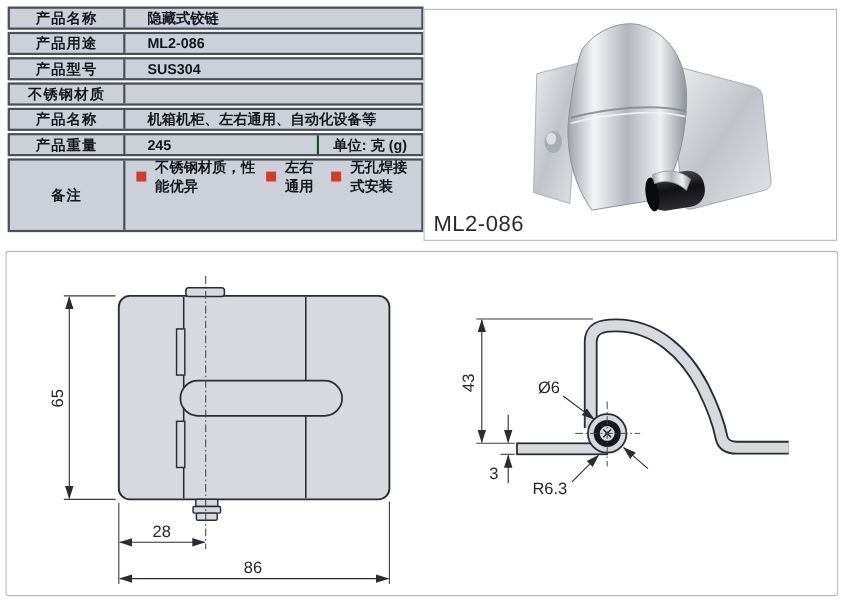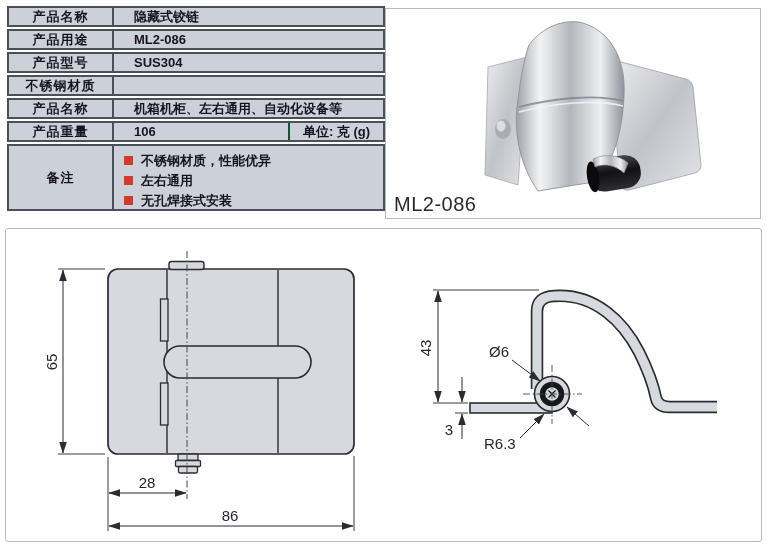--- a/index.html
+++ b/index.html
@@ -18,21 +18,21 @@
   .spec-row .lbl{
     box-sizing:border-box;width:105px;border-right:2px solid #4b4f58;
     display:flex;align-items:center;justify-content:center;letter-spacing:1px;
   }
   .spec-row .val{flex:1;display:flex;align-items:center;padding-left:20px}
   .spec-row .unit{
     box-sizing:border-box;width:95px;border-left:2px solid #14532d;
     display:flex;align-items:center;justify-content:center;
   }
   .spec-row.remarks{height:67px}
-  .remark-list{flex:1;display:flex;flex-direction:column;padding:8px 0 0 10px;gap:7px}
+  .remark-list{flex:1;display:flex;padding:8px 0 0 10px;gap:7px}
   .remark-item{display:flex;align-items:center;gap:8px;height:13px}
   .bullet{width:9px;height:9px;background:#d13a2c;flex:none}
   
   .photo-panel{
     position:absolute;left:385px;top:8px;width:376px;height:211px;
     box-sizing:border-box;border:1px solid #b7bbc1;background:#fff;
   }
   .photo-caption{
     position:absolute;left:8px;bottom:2px;font-size:20px;color:#2a2a31;letter-spacing:.5px;
   }
@@ -62,21 +62,21 @@
   </div>
   <div class="spec-row">
     <div class="lbl">不锈钢材质</div>
   </div>
   <div class="spec-row">
     <div class="lbl">产品名称</div>
     <div class="val">机箱机柜、左右通用、自动化设备等</div>
   </div>
   <div class="spec-row">
     <div class="lbl">产品重量</div>
-    <div class="val">106</div>
+    <div class="val">245</div>
     <div class="unit">单位: 克 (g)</div>
   </div>
   <div class="spec-row remarks">
     <div class="lbl">备注</div>
     <div class="remark-list">
       <div class="remark-item">
         <span class="bullet"></span>
         <span>不锈钢材质，性能优异</span>
       </div>
       <div class="remark-item">

